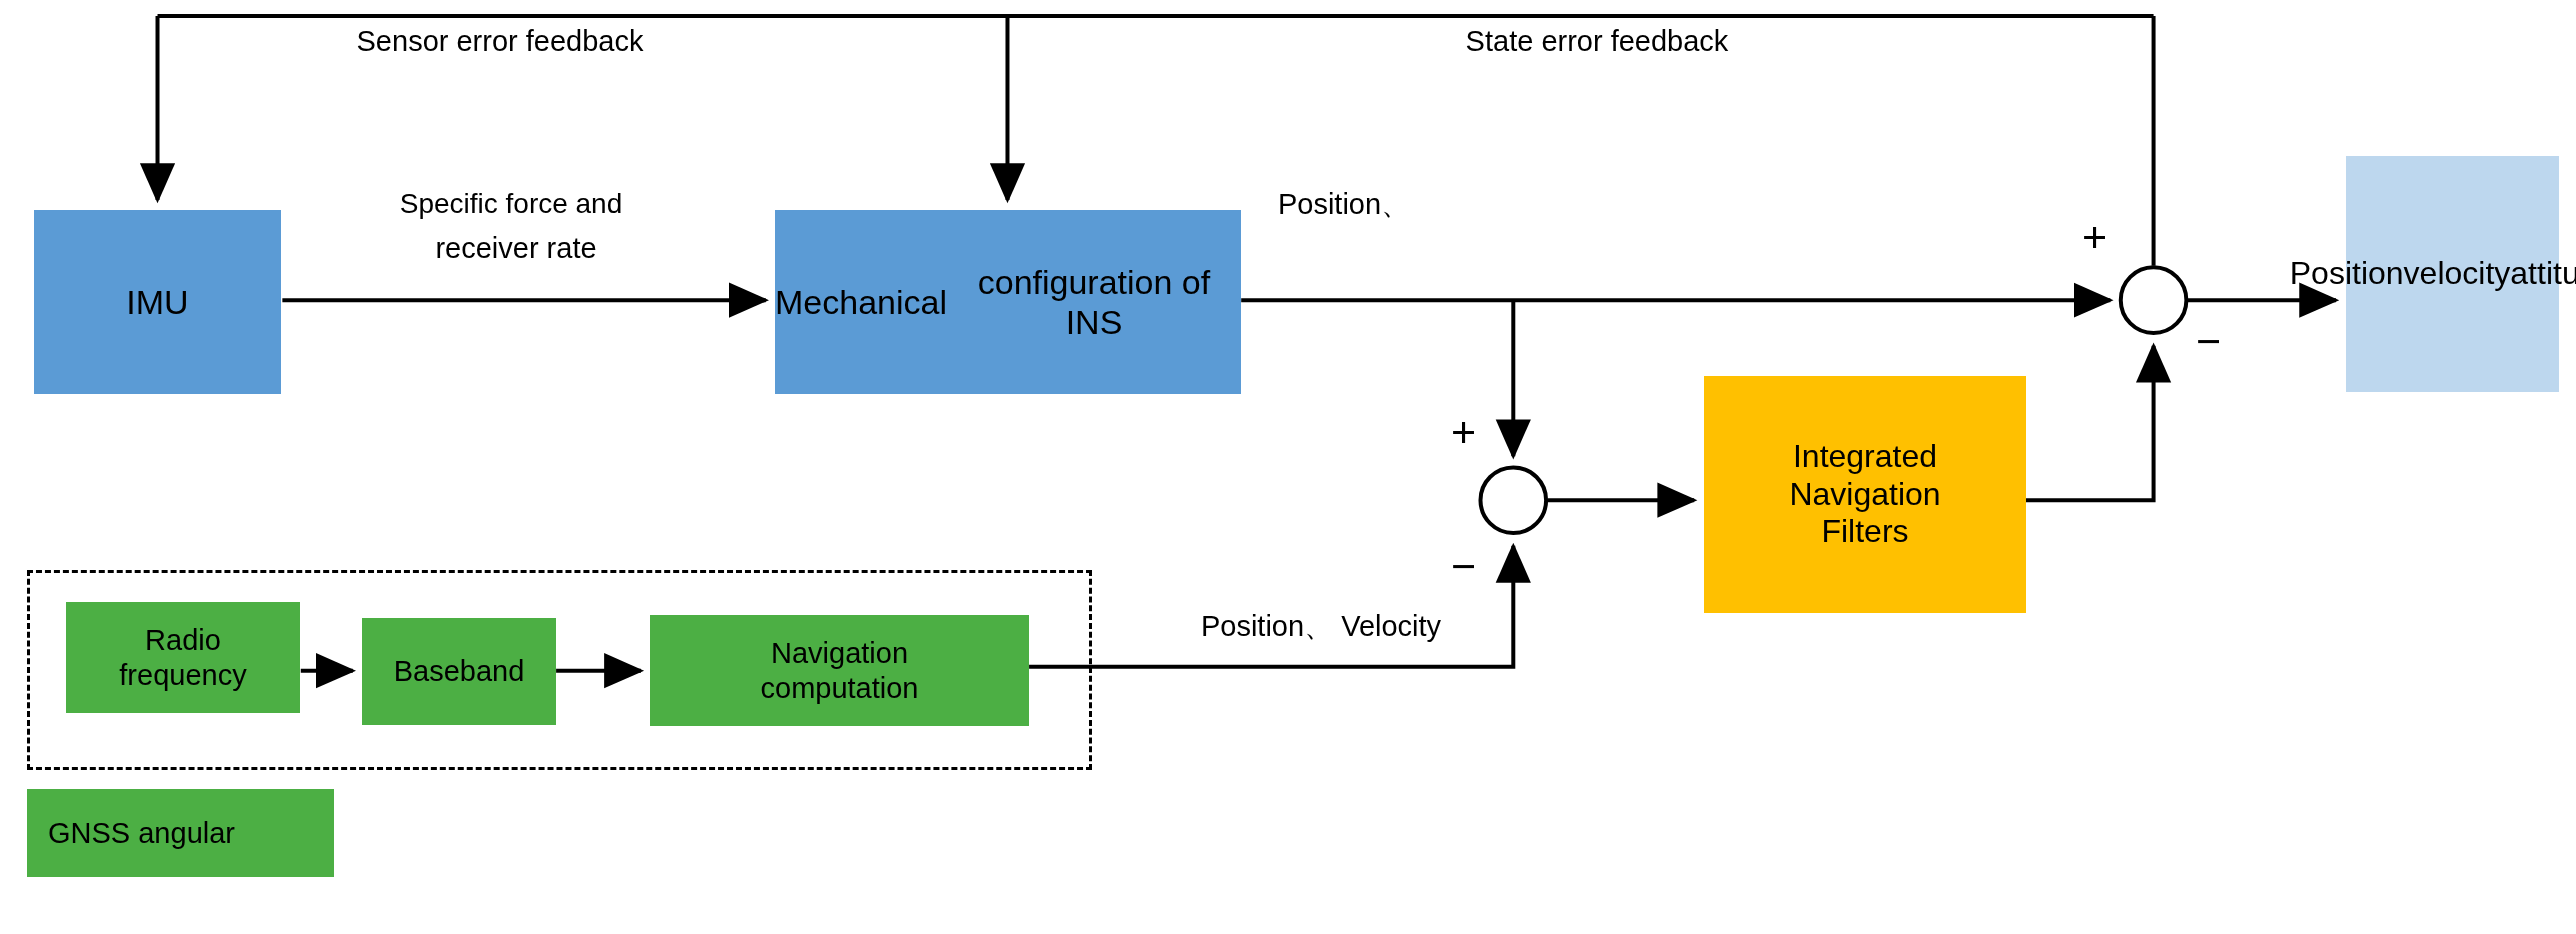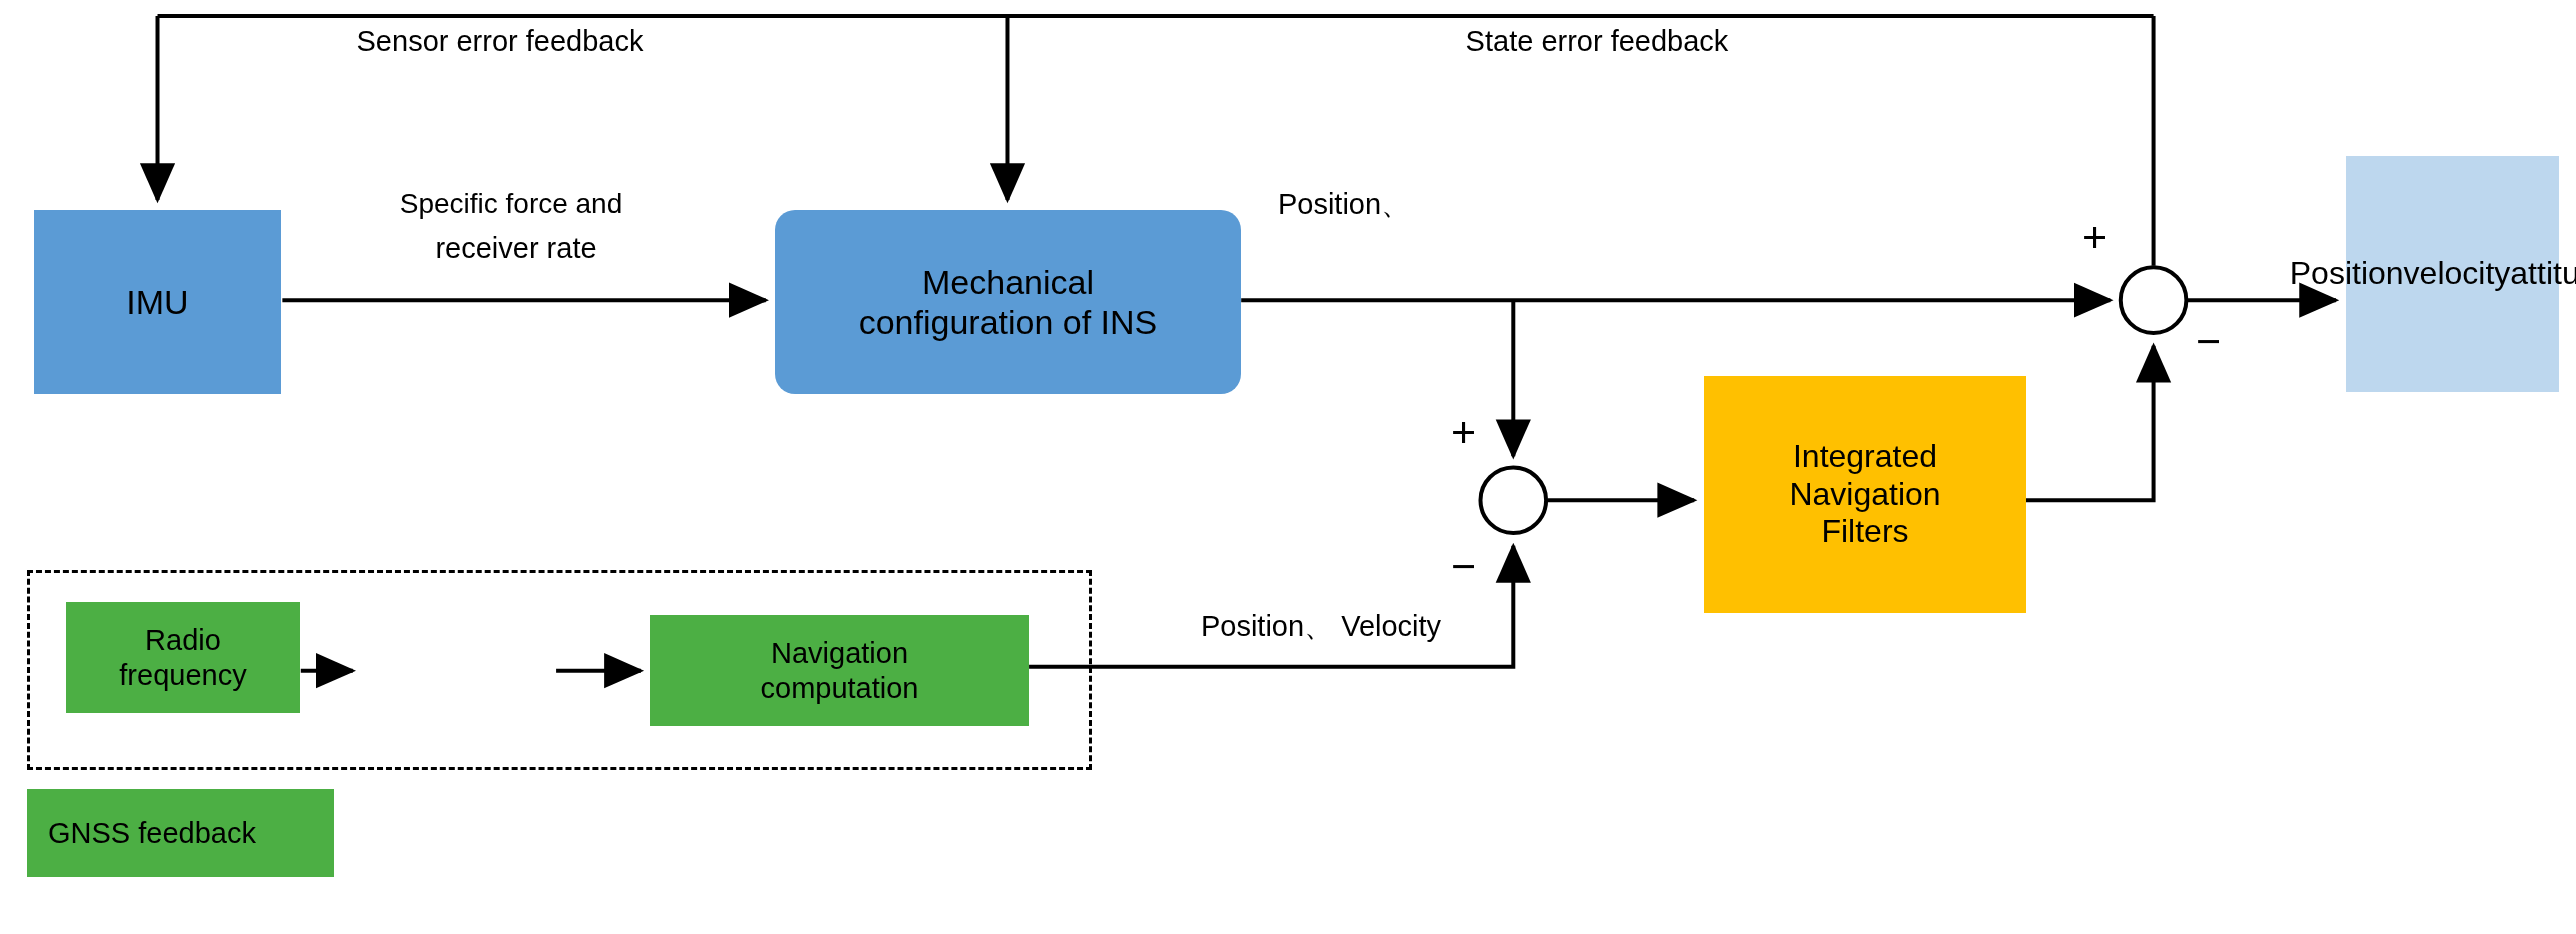--- a/index.html
+++ b/index.html
@@ -55,21 +55,21 @@
     <circle cx="1890" cy="625" r="41" fill="#ffffff" stroke="#000000" stroke-width="5"></circle>
     <circle cx="2690" cy="375" r="41" fill="#ffffff" stroke="#000000" stroke-width="5"></circle>
   </svg>
 
   <div class="dashbox" style="left:27px;top:570px;width:1065px;height:200px;"></div>
 
   <div class="node blue" style="left:34px;top:210px;width:247px;height:184px;font-size:34px;">
     <span>IMU</span>
   </div>
 
-  <div class="node blue" style="left:775px;top:210px;width:466px;height:184px;font-size:34px;flex-direction:column;border-radius:20px;">
+  <div class="node blue" style="left:775px;top:210px;width:466px;height:184px;font-size:34px;flex-direction:row;">
     <span>Mechanical</span>
     <span>configuration of INS</span>
   </div>
 
   <div class="node orange" style="left:1704px;top:376px;width:322px;height:237px;font-size:32px;flex-direction:column;">
     <span>Integrated</span>
     <span>Navigation</span>
     <span>Filters</span>
   </div>
 
@@ -77,28 +77,31 @@
     <span>Position</span>
     <span>velocity</span>
     <span>attitude</span>
   </div>
 
   <div class="node green" style="left:66px;top:602px;width:234px;height:111px;font-size:29px;flex-direction:column;">
     <span>Radio</span>
     <span>frequency</span>
   </div>
 
+  <div class="node green" style="left:362px;top:618px;width:194px;height:107px;font-size:29px;">
+    <span>Baseband</span>
+  </div>
 
   <div class="node green" style="left:650px;top:615px;width:379px;height:111px;font-size:29px;flex-direction:column;">
     <span>Navigation</span>
     <span>computation</span>
   </div>
 
   <div class="node green" style="left:27px;top:789px;width:307px;height:88px;font-size:29px;justify-content:flex-start;padding-left:21px;">
-    <span>GNSS feedback</span>
+    <span>GNSS angular</span>
   </div>
 
   <svg style="position:absolute;left:0;top:0;width:2576px;height:934px;pointer-events:none;" viewBox="0 0 3217 1167" xmlns="http://www.w3.org/2000/svg">
     <g stroke="#000000" stroke-width="5" fill="none">
       <path d="M375,838 L440,838" marker-end="url(#arr)"></path>
       <path d="M694,838 L800,838" marker-end="url(#arr)"></path>
     </g>
   </svg>
 
   <div class="lbl" style="left:296px;top:24px;width:408px;font-size:29px;">Sensor error feedback</div>

